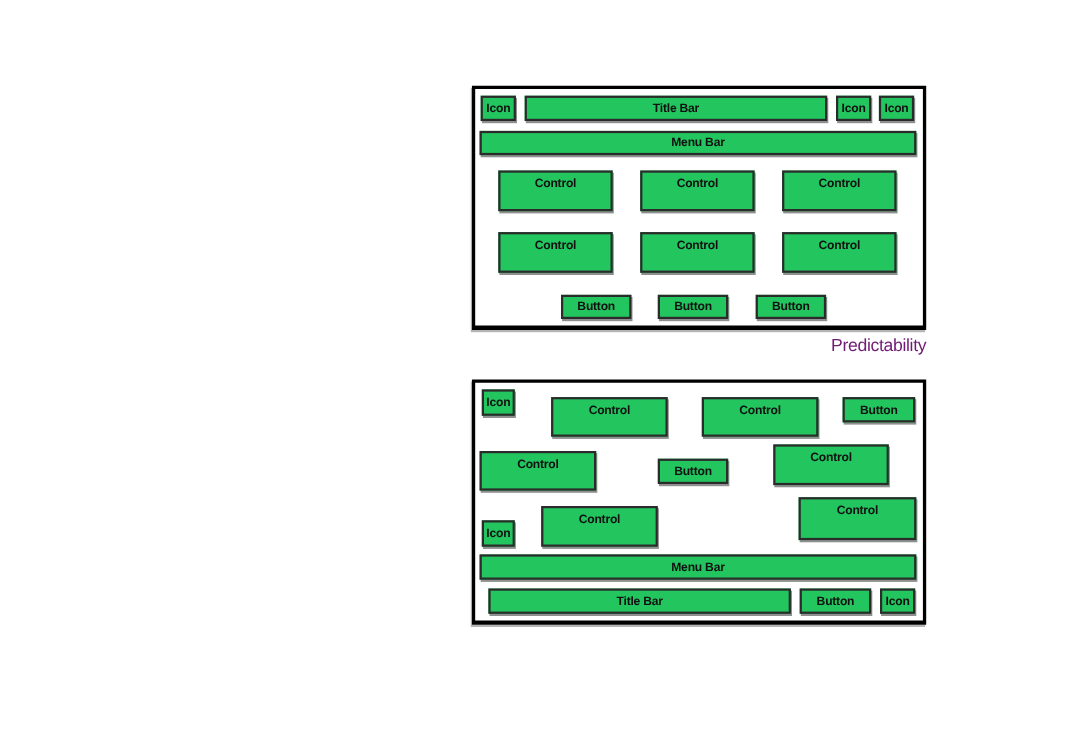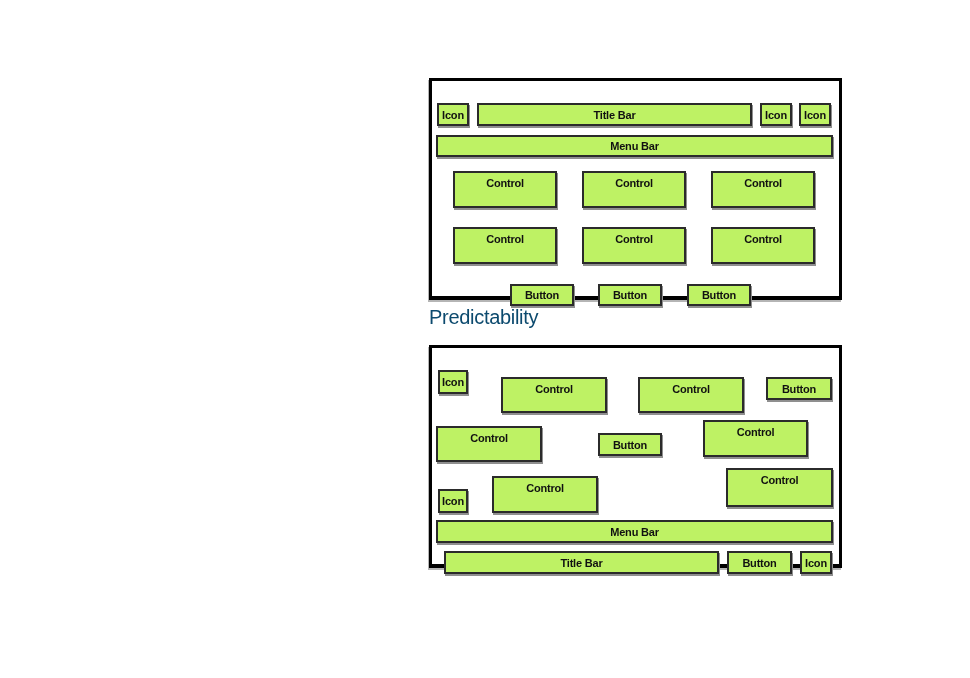--- a/index.html
+++ b/index.html
@@ -19,43 +19,42 @@
     position: absolute;
     box-sizing: border-box;
     background: #ffffff;
     border: 3px solid #000000;
     border-bottom-width: 4px;
     box-shadow: -1px 2px 0 #b5b5b5;
   }
   .box {
     position: absolute;
     box-sizing: border-box;
-    background: #bef264;
+    background: #22c55e;
     border: 2px solid #2b2b2b;
     box-shadow: 1px 2px 0 #8f8f8f;
     display: flex;
     justify-content: center;
     font-size: 11px;
     font-weight: 700;
     letter-spacing: -0.2px;
     color: #111111;
     white-space: nowrap;
     overflow: hidden;
-    margin-top: 16px;
   }
   .align-mid { align-items: center; }
   .align-top { align-items: flex-start; padding-top: 4px; }
   .caption {
     position: absolute;
     width: 413px;
-    text-align: left;
-    font-size: 20px;
+    text-align: right;
+    font-size: 16px;
     font-weight: 500;
     letter-spacing: -0.3px;
-    color: #0c4a6e;
+    color: #701a75;
   }
 </style>
 </head>
 <body>
 
 <div class="page">
 
   <div class="window" style="left:429px; top:78px; width:413px; height:222px;">
     <div class="box align-mid" style="left:5px; top:6px; width:32px; height:23px;">Icon</div>
     <div class="box align-mid" style="left:45px; top:6px; width:275px; height:23px;">Title Bar</div>

